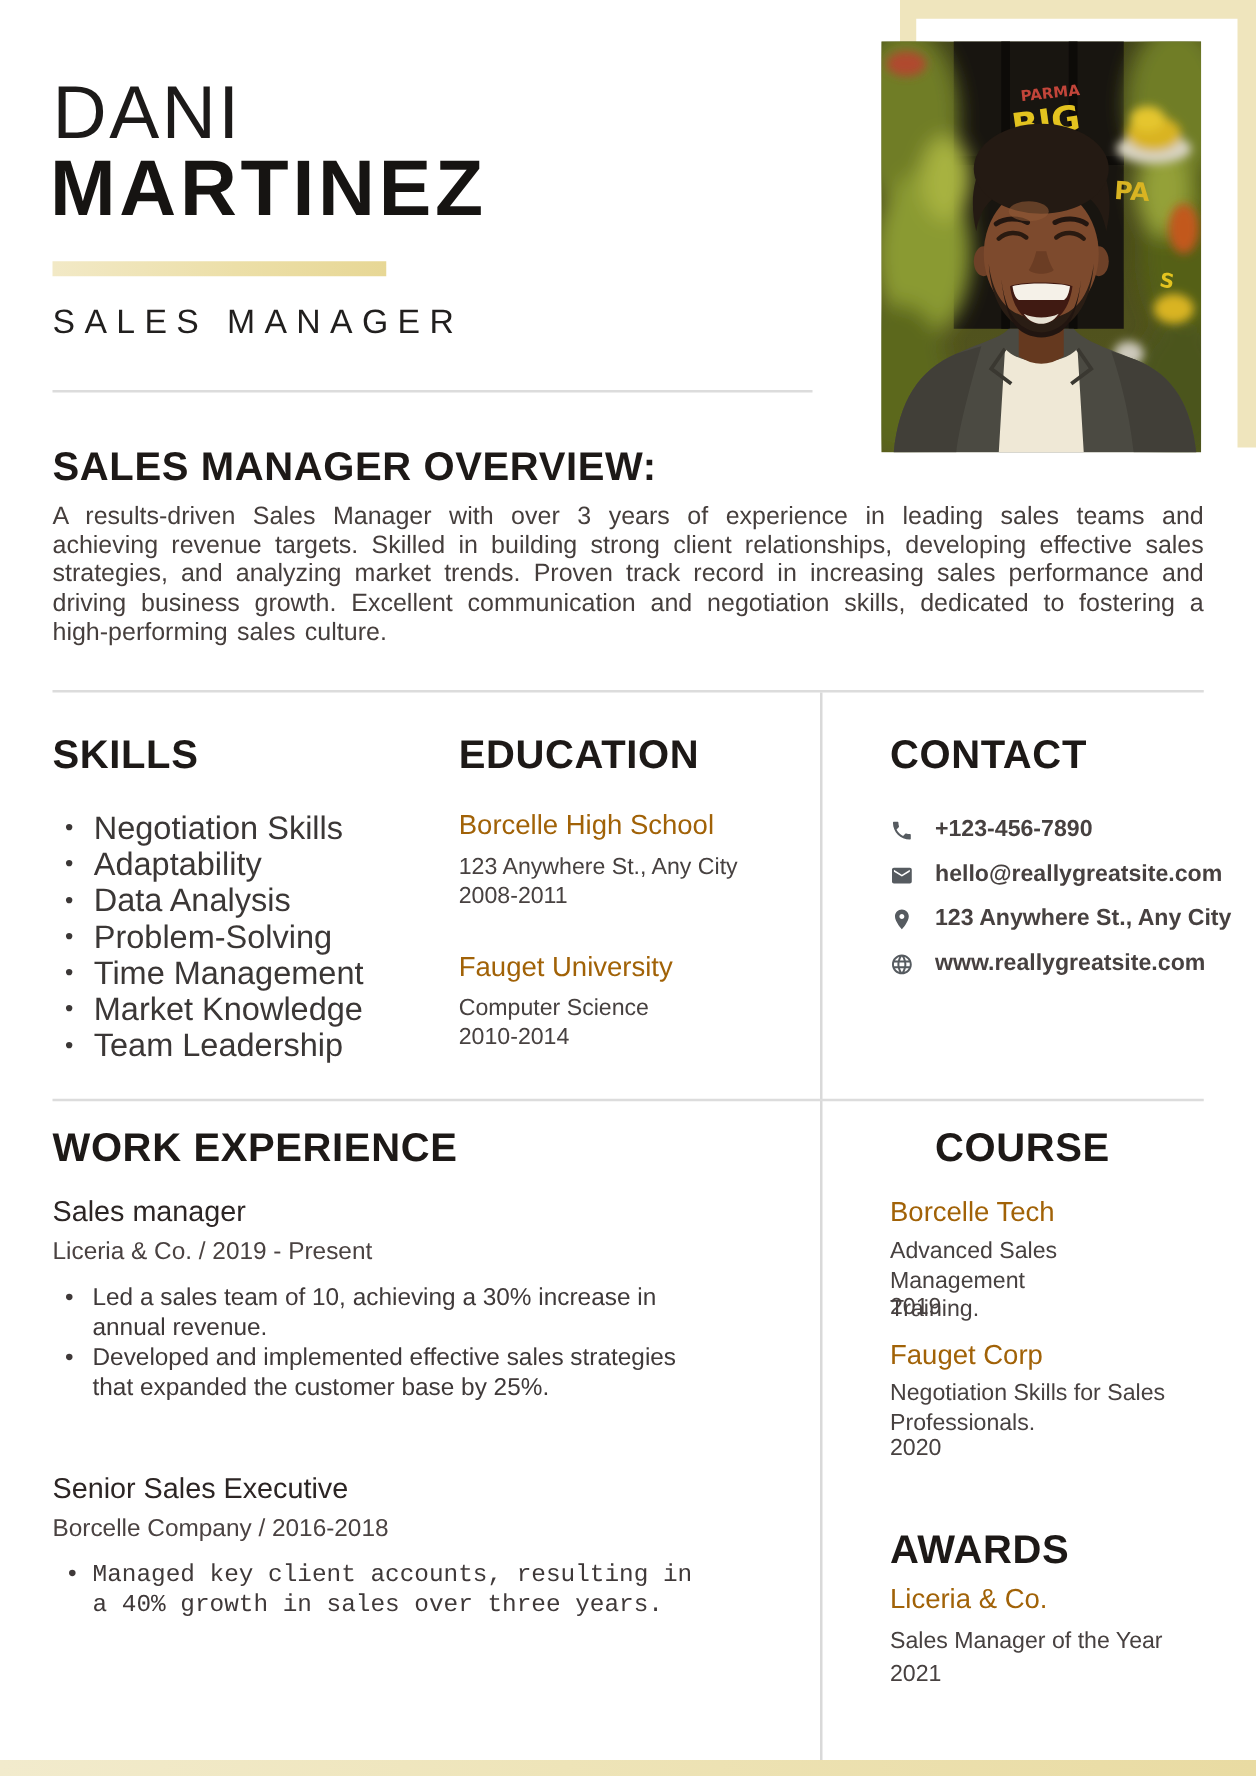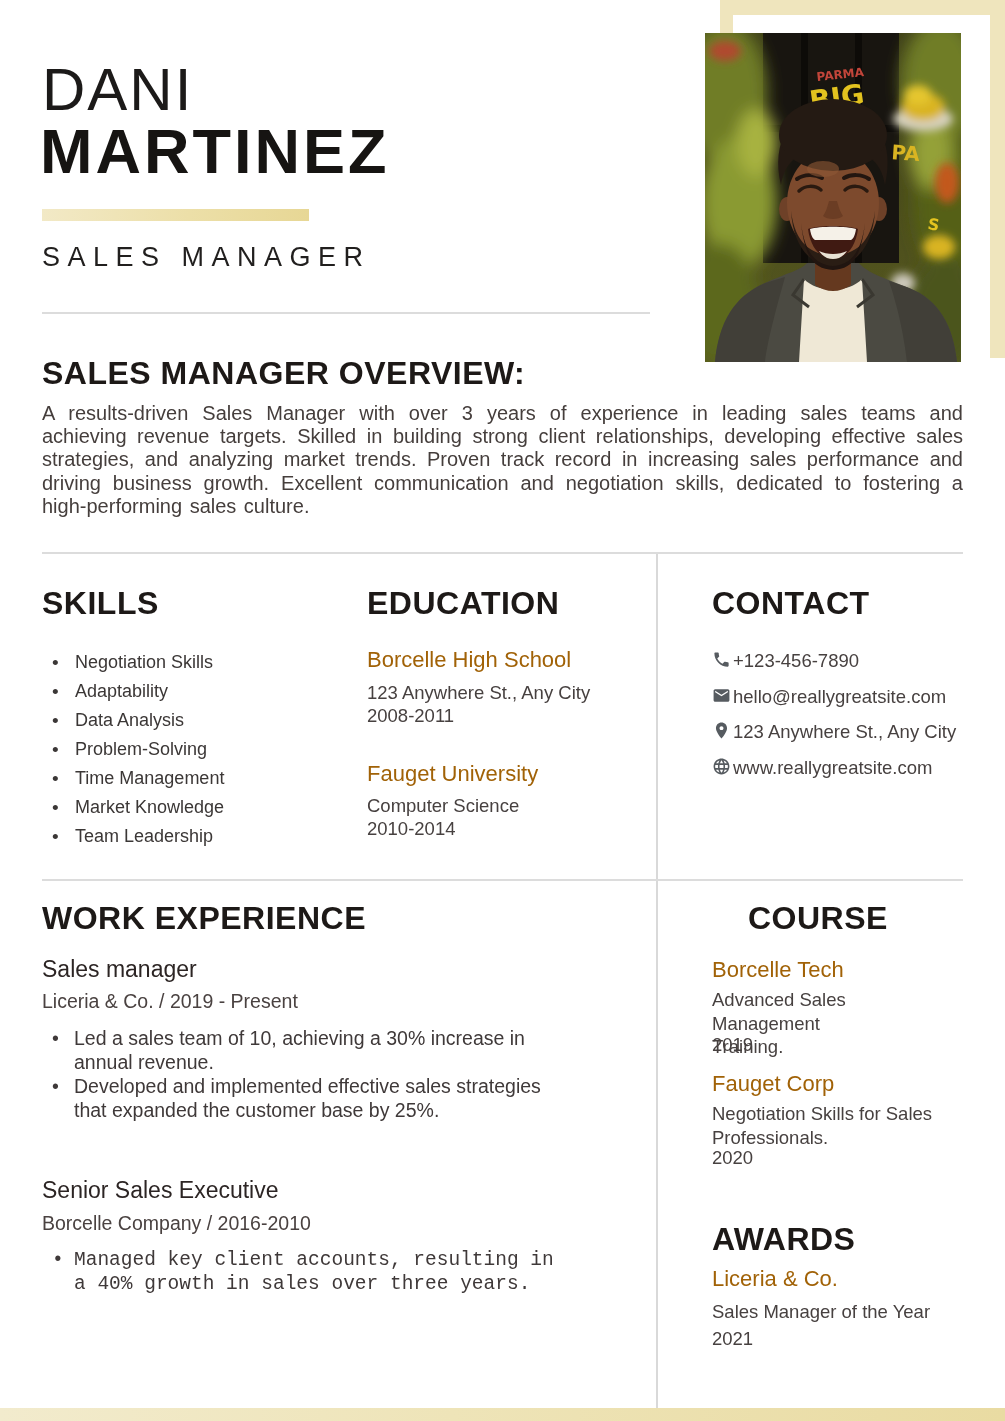--- a/index.html
+++ b/index.html
@@ -35,38 +35,38 @@
   .overview-body {
     left:42px; top:402px; width:921px;
     font-size:20px; line-height:23.2px; color:#453e3c;
     text-align:justify; word-spacing:2px;
   }
 
   
   .skills-heading { left:42px; top:586px; }
   .skills-list { left:48px; top:648px; width:290px; list-style:none; }
   .skills-list li {
-    position:relative; padding-left:27px; font-size:18px; line-height:29px; color:#3b3736;
+    position:relative; padding-left:27px; font-size:26px; line-height:29px; color:#3b3736;
   }
   .skills-list li::before {
     content:"•"; position:absolute; left:4px; top:0; color:#3b3736; font-size:19px;
   }
 
   .edu-heading { left:367px; top:586px;text-align:center; }
   .entry-title { font-size:22px; font-weight:500; color:#a16207; line-height:1.2; }
   .entry-sub   { font-size:18.5px; font-weight:400; color:#474140; line-height:23.5px; }
   .edu1-school { left:367px; top:647px; }
   .edu1-detail { left:367px; top:681px; }
   .edu1-years  { left:367px; top:704px; }
   .edu2-school { left:367px; top:761px; }
   .edu2-detail { left:367px; top:794px; }
   .edu2-years  { left:367px; top:817px; }
 
   .contact-heading { left:712px; top:586px; }
-  .contact-row { left:712px; display:flex; align-items:flex-start; gap:2px; height:24px; }
+  .contact-row { left:712px; display:flex; align-items:flex-end; gap:17px; height:24px;font-weight:bold; }
   .contact-row .ic { width:19px; height:19px; flex:0 0 19px; display:flex; align-items:center; justify-content:center; }
   .contact-row .ic svg { width:19px; height:19px; fill:#565b60; }
   .contact-row .ctxt { font-size:18.5px; color:#474140; white-space:nowrap; }
   .c-row1 { top:650px; } .c-row2 { top:686px; } .c-row3 { top:721px; } .c-row4 { top:757px; }
 
   
   .we-heading { left:42px; top:901px;text-align:center; }
   .job-titleline { font-size:23px; font-weight:500; color:#2c2524; line-height:1.2; }
   .job-meta { font-size:19.5px; font-weight:400; color:#4a4241; line-height:1.2; }
   .job1-title { left:42px; top:956px; }
@@ -265,21 +265,21 @@
   <div class="abs section-heading we-heading">WORK EXPERIENCE</div>
 
   <div class="abs job-titleline job1-title">Sales manager</div>
   <div class="abs job-meta job1-meta">Liceria &amp; Co. / 2019 - Present</div>
   <ul class="abs job-bullets job1-bullets">
     <li><span class="bl">Led a sales team of 10, achieving a 30% increase in annual revenue.</span></li>
     <li><span class="bl">Developed and implemented effective sales strategies that expanded the customer base by 25%.</span></li>
   </ul>
 
   <div class="abs job-titleline job2-title">Senior Sales Executive</div>
-  <div class="abs job-meta job2-meta">Borcelle Company / 2016-2010</div>
+  <div class="abs job-meta job2-meta">Borcelle Company / 2016-2018</div>
   <ul class="abs job-bullets job2-bullets">
     <li><span class="bl">Managed key client accounts, resulting in a 40% growth in sales over three years.</span></li>
   </ul>
 
   <div class="abs section-heading course-heading">COURSE</div>
   <div class="abs entry-title course1-org">Borcelle Tech</div>
   <div class="abs entry-sub course1-name">Advanced Sales Management Training.</div>
   <div class="abs entry-sub course1-year">2019</div>
   <div class="abs entry-title course2-org">Fauget Corp</div>
   <div class="abs entry-sub course2-name">Negotiation Skills for Sales Professionals.</div>

